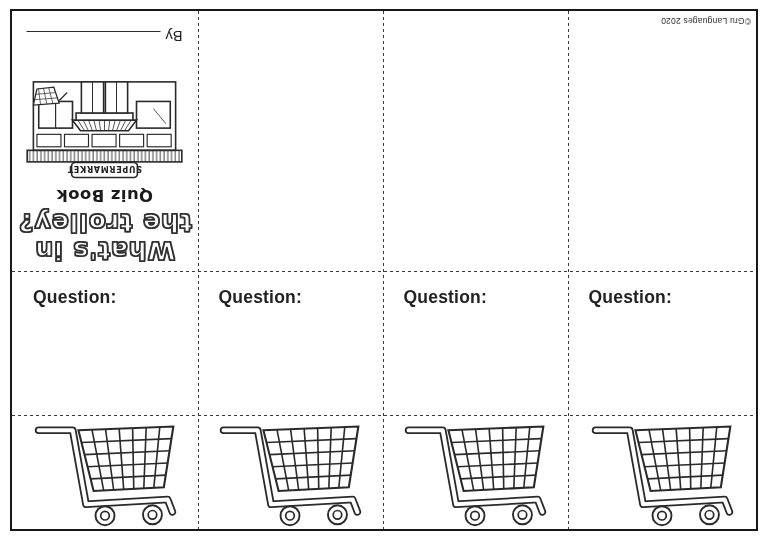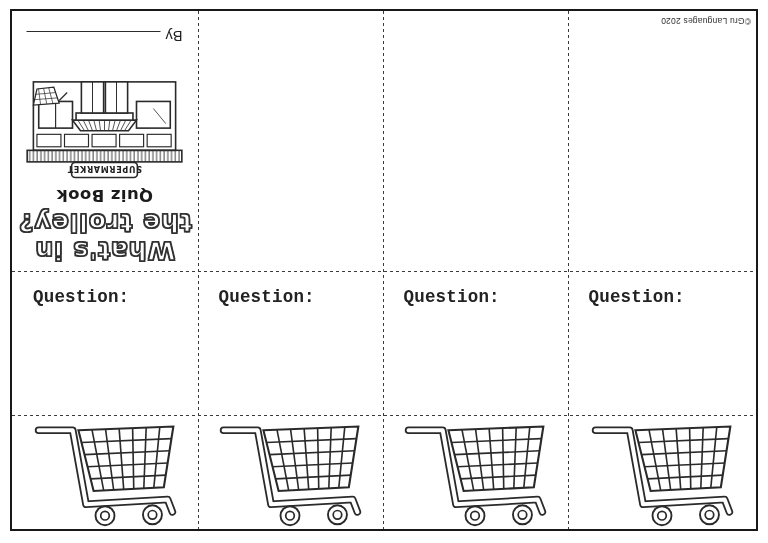--- a/index.html
+++ b/index.html
@@ -50,21 +50,21 @@
   .copyright {
     position:absolute; top:5px; right:5px; transform:rotate(180deg);
     font-size:8.5px; color:#2e2e2e; letter-spacing:0.2px; white-space:nowrap;
   }
 
   
   .qcell { top:260.5px; height:143px; box-sizing:border-box; padding:15px 0 0 21px; }
   .q1{left:0;width:185.5px}.q2{left:185.5px;width:185px}
   .q3{left:370.5px;width:185px}.q4{left:555.5px;width:188.5px}
   .q-label {
-    font-family:Liberation Mono, monospace; font-weight:700; font-size:17.5px;
+    font-family:Liberation Sans, sans-serif; font-weight:700; font-size:17.5px;
     color:#222; letter-spacing:0.2px;text-align:right;
   }
 
   
   .tcell { top:404.5px; height:113.5px; display:flex; justify-content:center; align-items:flex-start; }
   .t1{left:0;width:185.5px}.t2{left:185.5px;width:185px}
   .t3{left:370.5px;width:185px}.t4{left:555.5px;width:188.5px}
   .trolley-svg { display:block; margin-top:1px; }
 </style>
 </head>

